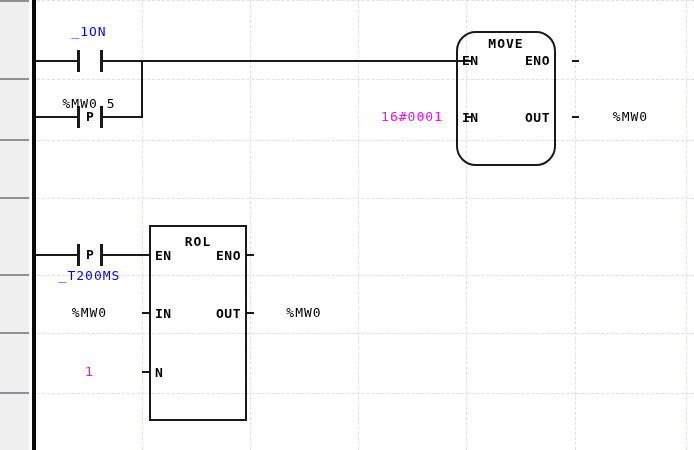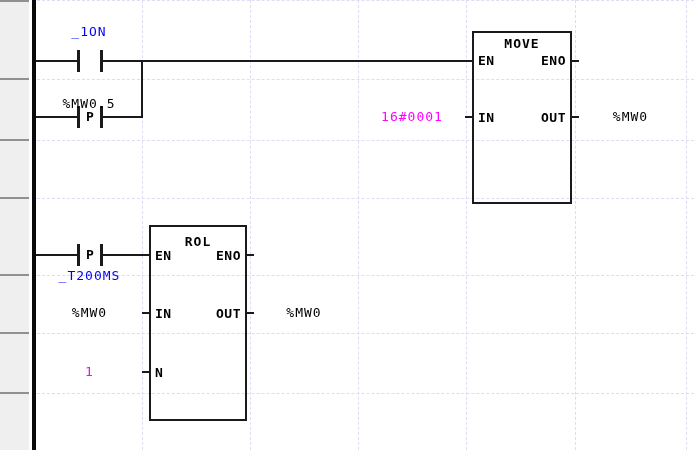--- a/index.html
+++ b/index.html
@@ -78,21 +78,21 @@
   <div class="abs cbar" style="left:77px;top:50px;"></div>
   <div class="abs cbar" style="left:100px;top:50px;"></div>
   <div class="abs lbl blue" style="left:39px;top:24px;width:100px;">_1ON</div>
 
   <div class="abs cgap" style="left:80px;top:106px;"></div>
   <div class="abs cbar" style="left:77px;top:106px;"></div>
   <div class="abs cbar" style="left:100px;top:106px;"></div>
   <div class="abs psym" style="left:80px;top:108px;">P</div>
   <div class="abs lbl" style="left:39px;top:96px;width:100px;">%MW0.5</div>
 
-  <div class="abs fblock" style="left:472px;top:31px;width:100px;height:173px;">
+  <div class="abs fblock" style="left:456px;top:31px;width:100px;height:135px;border-radius:20px;">
     <div class="abs btitle" style="top:3px;">MOVE</div>
     <div class="abs pin pinL" style="top:20px;">EN</div>
     <div class="abs pin pinR" style="top:20px;">ENO</div>
     <div class="abs pin pinL" style="top:77px;">IN</div>
     <div class="abs pin pinR" style="top:77px;">OUT</div>
   </div>
   <div class="abs stub" style="left:572px;top:60px;"></div>
   <div class="abs stub" style="left:465px;top:116px;"></div>
   <div class="abs stub" style="left:572px;top:116px;"></div>
 

